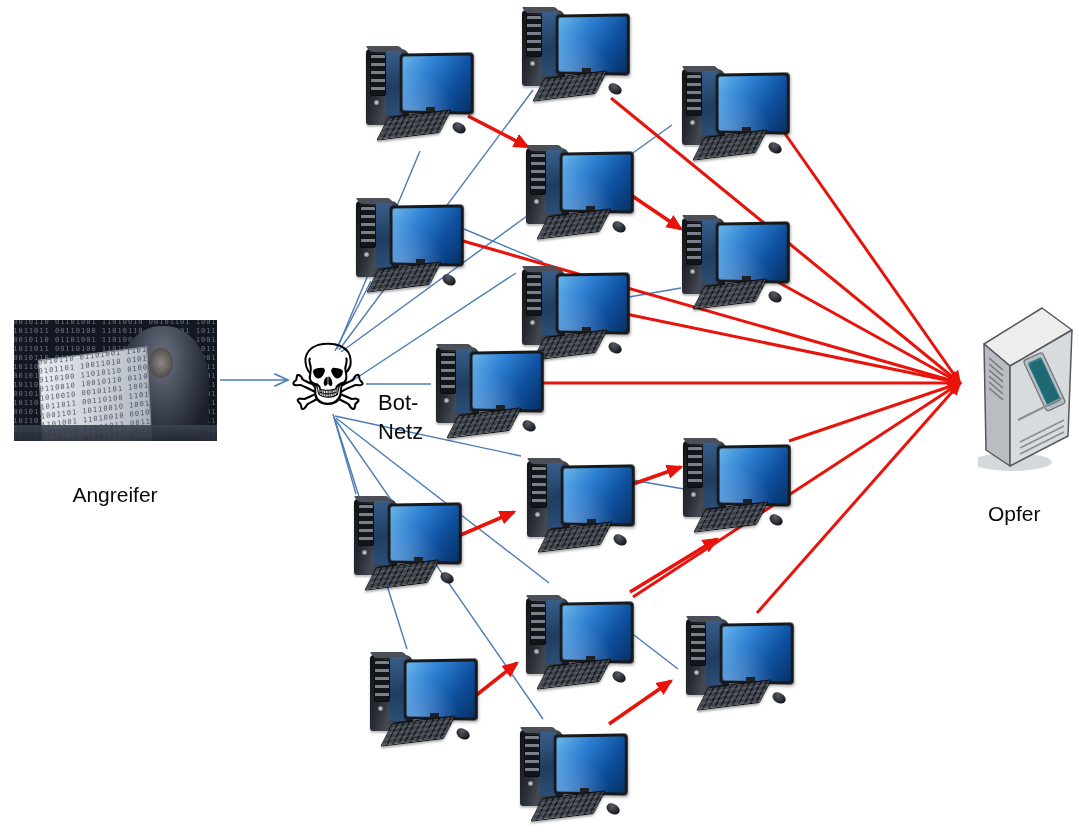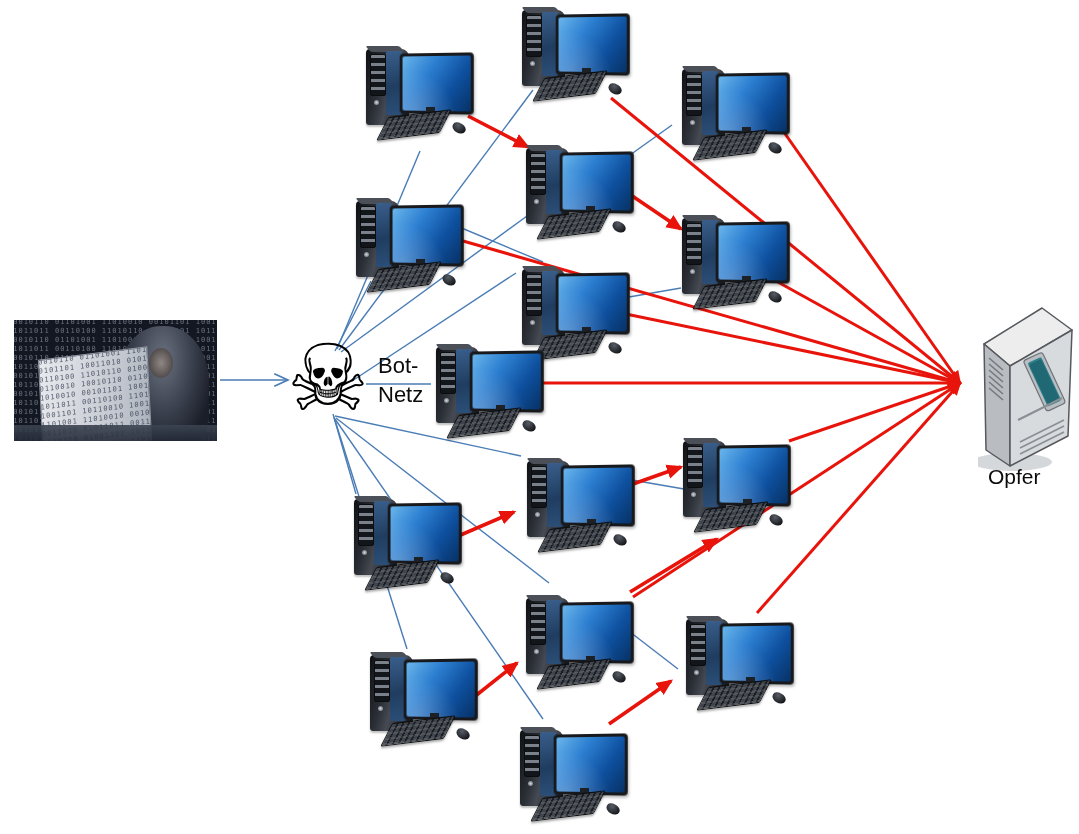--- a/index.html
+++ b/index.html
@@ -1,20 +1,20 @@
 <!DOCTYPE html>
 <html><head>
 <meta charset="utf-8">
 <style>
   html,body{margin:0;padding:0;background:#ffffff;}
   body{width:1079px;height:834px;position:relative;overflow:hidden;
        font-family:"Liberation Sans", sans-serif;}
   #stage{position:absolute;left:0;top:0;width:1079px;height:834px;}
   #wires{position:absolute;left:0;top:0;z-index:1;}
-  .label{position:absolute;color:#0b0b0b;z-index:6;}
+  .label{position:absolute;color:#0b0b0b;z-index:6;margin-top:37px;}
   #attacker-label{left:30px;top:446px;width:170px;text-align:center;font-size:21px;}
   #botnet-label{left:378px;top:351px;font-size:22px;line-height:29px;z-index:6;}
   #victim-label{left:988px;top:465px;width:86px;text-align:left;font-size:21px;}
 
   
   #attacker-photo{position:absolute;left:14px;top:320px;width:203px;height:121px;
      background:#131722;overflow:hidden;z-index:3;}
   #attacker-photo .bin{position:absolute;left:-6px;top:-2px;width:230px;
      font-family:"DejaVu Sans Mono",monospace;font-size:7px;line-height:9px;
      color:#aeb6c6;opacity:.55;letter-spacing:1px;word-break:break-all;}
@@ -122,20 +122,21 @@
 
   <div id="attacker-photo">
     <div class="bin">10010110 01101001 11010010 00101101 10011010 01011011 00110100 11010110 01001101 10110010 10010110 01101001 11010010 00101101 10011010 01011011 00110100 11010110 01001101 10110010 10010110 01101001 11010010 00101101 10011010 01011011 00110100 11010110 01001101 10110010 10010110 01101001 11010010 00101101 10011010 01011011 00110100 11010110 01001101 10110010 10010110 01101001 11010010 00101101 10011010 01011011 00110100 11010110 01001101 10110010 10010110 01101001 11010010 00101101 10011010 01011011 00110100 11010110 01001101 10110010 10010110 01101001 11010010 00101101 10011010 01011011 00110100 11010110 01001101 10110010 10010110 01101001 11010010 00101101 10011010 01011011 00110100 11010110 01001101 10110010 10010110 01101001 11010010 00101101 10011010 01011011 00110100 11010110 01001101 10110010 10010110 01101001 11010010 00101101 10011010 01011011 00110100 11010110 01001101 10110010 10010110 01101001 11010010 00101101 10011010 01011011 00110100 11010110 01001101 10110010 10010110 01101001 11010010 00101101 10011010 01011011 00110100 11010110 01001101 10110010 10010110 01101001 11010010 00101101 10011010 01011011 00110100 11010110 01001101 10110010 10010110 01101001 11010010 00101101 10011010 01011011 00110100 11010110 01001101 10110010 10010110 01101001 11010010 00101101 10011010 01011011 00110100 11010110 01001101 10110010 10010110 01101001 11010010 00101101 10011010 01011011 00110100 11010110 01001101 10110010 10010110 01101001 11010010 00101101 10011010 01011011 00110100 11010110 01001101 10110010 10010110 01101001 11010010 00101101 10011010 01011011 00110100 11010110 01001101 10110010 10010110 01101001 11010010 00101101 10011010 01011011 00110100 11010110 01001101 10110010 10010110 01101001 11010010 00101101 10011010 01011011 00110100 11010110 01001101 10110010 10010110 01101001 11010010 00101101 10011010 01011011 00110100 11010110 01001101 10110010 10010110 01101001 11010010 00101101 10011010 01011011 00110100 11010110 01001101 10110010 10010110 01101001 11010010 00101101 10011010 01011011 00110100 11010110 01001101 10110010 10010110 01101001 11010010 00101101 10011010 01011011 00110100 11010110 01001101 10110010 10010110 01101001 11010010 00101101 10011010 01011011 00110100 11010110 01001101 10110010 10010110 01101001 11010010 00101101 10011010 01011011 00110100 11010110 01001101 10110010 10010110 01101001 11010010 00101101 10011010 01011011 00110100 11010110 01001101 10110010 10010110 01101001 11010010 00101101 10011010 01011011 00110100 11010110 01001101 10110010 10010110 01101001 11010010 00101101 10011010 01011011 00110100 11010110 01001101 10110010 10010110 01101001 11010010 00101101 10011010 01011011 00110100 11010110 01001101 10110010 10010110 01101001 11010010 00101101 10011010 01011011 00110100 11010110 01001101 10110010 10010110 01101001 11010010 00101101 10011010 01011011 00110100 11010110 01001101 10110010 10010110 01101001 11010010 00101101 10011010 01011011 00110100 11010110 01001101 10110010 10010110 01101001 11010010 00101101 10011010 01011011 00110100 11010110 01001101 10110010 10010110 01101001 11010010 00101101 10011010 01011011 00110100 11010110 01001101 10110010 10010110 01101001 11010010 00101101 10011010 01011011 00110100 11010110 01001101 10110010 10010110 01101001 11010010 00101101 10011010 01011011 00110100 11010110 01001101 10110010 10010110 01101001 11010010 00101101 10011010 01011011 00110100 11010110 01001101 10110010 </div>
     <div class="hood"></div>
     <div class="face"></div>
     <div class="laptop">
       <div class="bin">10010110 01101001 11010010 00101101 10011010 01011011 00110100 11010110 01001101 10110010 10010110 01101001 11010010 00101101 10011010 01011011 00110100 11010110 01001101 10110010 10010110 01101001 11010010 00101101 10011010 01011011 00110100 11010110 01001101 10110010 10010110 01101001 11010010 00101101 10011010 01011011 00110100 11010110 01001101 10110010 10010110 01101001 11010010 00101101 10011010 01011011 00110100 11010110 01001101 10110010 10010110 01101001 11010010 00101101 10011010 01011011 00110100 11010110 01001101 10110010 10010110 01101001 11010010 00101101 10011010 01011011 00110100 11010110 01001101 10110010 10010110 01101001 11010010 00101101 10011010 01011011 00110100 11010110 01001101 10110010 10010110 01101001 11010010 00101101 10011010 01011011 00110100 11010110 01001101 10110010 10010110 01101001 11010010 00101101 10011010 01011011 00110100 11010110 01001101 10110010 10010110 01101001 11010010 00101101 10011010 01011011 00110100 11010110 01001101 10110010 10010110 01101001 11010010 00101101 10011010 01011011 00110100 11010110 01001101 10110010 10010110 01101001 11010010 00101101 10011010 01011011 00110100 11010110 01001101 10110010 10010110 01101001 11010010 00101101 10011010 01011011 00110100 11010110 01001101 10110010 10010110 01101001 11010010 00101101 10011010 01011011 00110100 11010110 01001101 10110010 10010110 01101001 11010010 00101101 10011010 01011011 00110100 11010110 01001101 10110010 10010110 01101001 11010010 00101101 10011010 01011011 00110100 11010110 01001101 10110010 10010110 01101001 11010010 00101101 10011010 01011011 00110100 11010110 01001101 10110010 10010110 01101001 11010010 00101101 10011010 01011011 00110100 11010110 01001101 10110010 10010110 01101001 11010010 00101101 10011010 01011011 00110100 11010110 01001101 10110010 10010110 01101001 11010010 00101101 10011010 01011011 00110100 11010110 01001101 10110010 10010110 01101001 11010010 00101101 10011010 01011011 00110100 11010110 01001101 10110010 10010110 01101001 11010010 00101101 10011010 01011011 00110100 11010110 01001101 10110010 10010110 01101001 11010010 00101101 10011010 01011011 00110100 11010110 01001101 10110010 10010110 01101001 11010010 00101101 10011010 01011011 00110100 11010110 01001101 10110010 10010110 01101001 11010010 00101101 10011010 01011011 00110100 11010110 01001101 10110010 10010110 01101001 11010010 00101101 10011010 01011011 00110100 11010110 01001101 10110010 10010110 01101001 11010010 00101101 10011010 01011011 00110100 11010110 01001101 10110010 10010110 01101001 11010010 00101101 10011010 01011011 00110100 11010110 01001101 10110010 10010110 01101001 11010010 00101101 10011010 01011011 00110100 11010110 01001101 10110010 10010110 01101001 11010010 00101101 10011010 01011011 00110100 11010110 01001101 10110010 10010110 01101001 11010010 00101101 10011010 01011011 00110100 11010110 01001101 10110010 10010110 01101001 11010010 00101101 10011010 01011011 00110100 11010110 01001101 10110010 10010110 01101001 11010010 00101101 10011010 01011011 00110100 11010110 01001101 10110010 10010110 01101001 11010010 00101101 10011010 01011011 00110100 11010110 01001101 10110010 10010110 01101001 11010010 00101101 10011010 01011011 00110100 11010110 01001101 10110010 10010110 01101001 11010010 00101101 10011010 01011011 00110100 11010110 01001101 10110010 10010110 01101001 11010010 00101101 10011010 01011011 00110100 11010110 01001101 10110010 </div>
     </div>
     <div class="desk"></div>
   </div>
+  <div id="attacker-label" class="label">Angreifer</div>
 
   <div id="skull">☠</div>
   <div id="botnet-label" class="label">
     <div>Bot-</div>
     <div>Netz</div>
   </div>
 
   <svg id="victim-server" width="102" height="176" viewBox="0 0 102 176">
     <ellipse cx="34" cy="160" rx="40" ry="9" fill="#b3b8be" opacity="0.55"></ellipse>
     <polygon points="6,42 64,6 94,28 32,64" fill="#ededee" stroke="#55585d" stroke-width="1.5" stroke-linejoin="round"></polygon>

